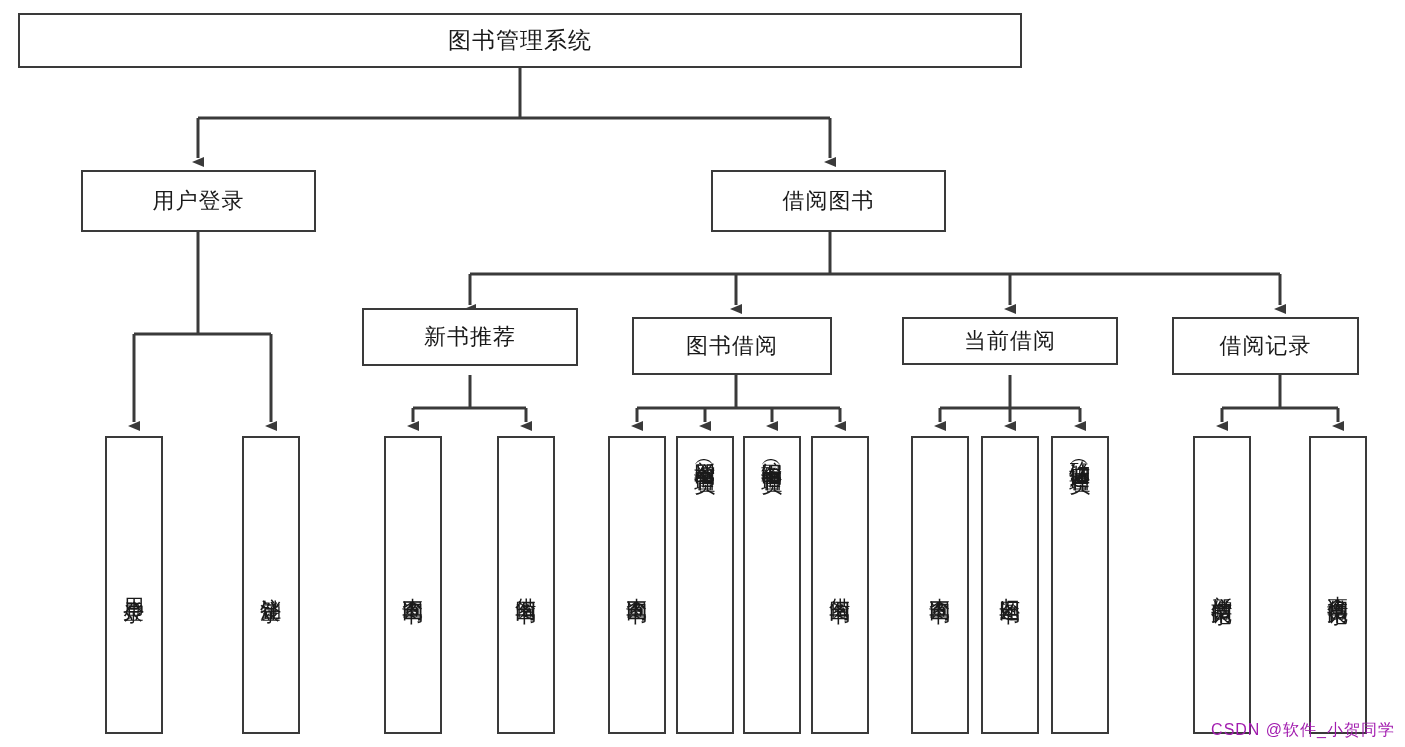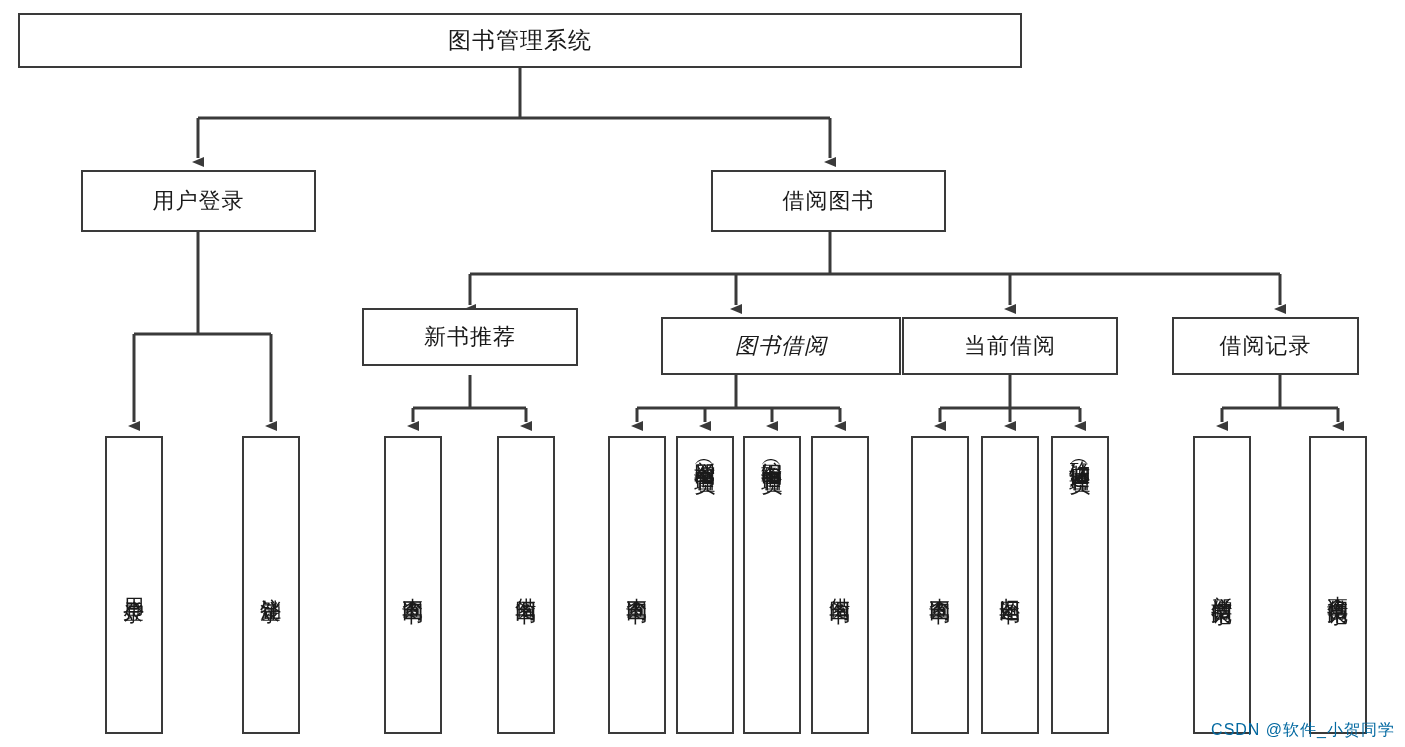--- a/index.html
+++ b/index.html
@@ -69,21 +69,21 @@
   }
   .leaf.center {
     align-items: center;
     padding-top: 0;
   }
   .watermark {
     position: absolute;
     right: 10px;
     bottom: 6px;
     font-size: 16px;
-    color: #0369a1;
+    color: #a21caf;
     letter-spacing: 1px;
     white-space: nowrap;
   }
 </style>
 </head>
 <body>
 
 <div id="diagram">
 
   <svg id="edges" viewBox="0 0 1405 747">
@@ -145,24 +145,24 @@
   <div class="node horiz" style="left:81px; top:170px; width:235px; height:62px;">
     <span>用户登录</span>
   </div>
   <div class="node horiz" style="left:711px; top:170px; width:235px; height:62px;">
     <span>借阅图书</span>
   </div>
 
   <div class="node horiz" style="left:362px; top:308px; width:216px; height:58px;">
     <span>新书推荐</span>
   </div>
-  <div class="node horiz" style="left:661px; top:317px; width:240px; height:58px;font-style:italic;">
+  <div class="node horiz" style="left:632px; top:317px; width:200px; height:58px;">
     <span>图书借阅</span>
   </div>
-  <div class="node horiz" style="left:902px; top:317px; width:216px; height:58px;">
+  <div class="node horiz" style="left:902px; top:317px; width:216px; height:48px;">
     <span>当前借阅</span>
   </div>
   <div class="node horiz" style="left:1172px; top:317px; width:187px; height:58px;">
     <span>借阅记录</span>
   </div>
 
   <div class="leaf center" style="left:105px; top:436px; width:58px; height:298px;">
     <span class="vtext">用户登录</span>
   </div>
   <div class="leaf center" style="left:242px; top:436px; width:58px; height:298px;">

